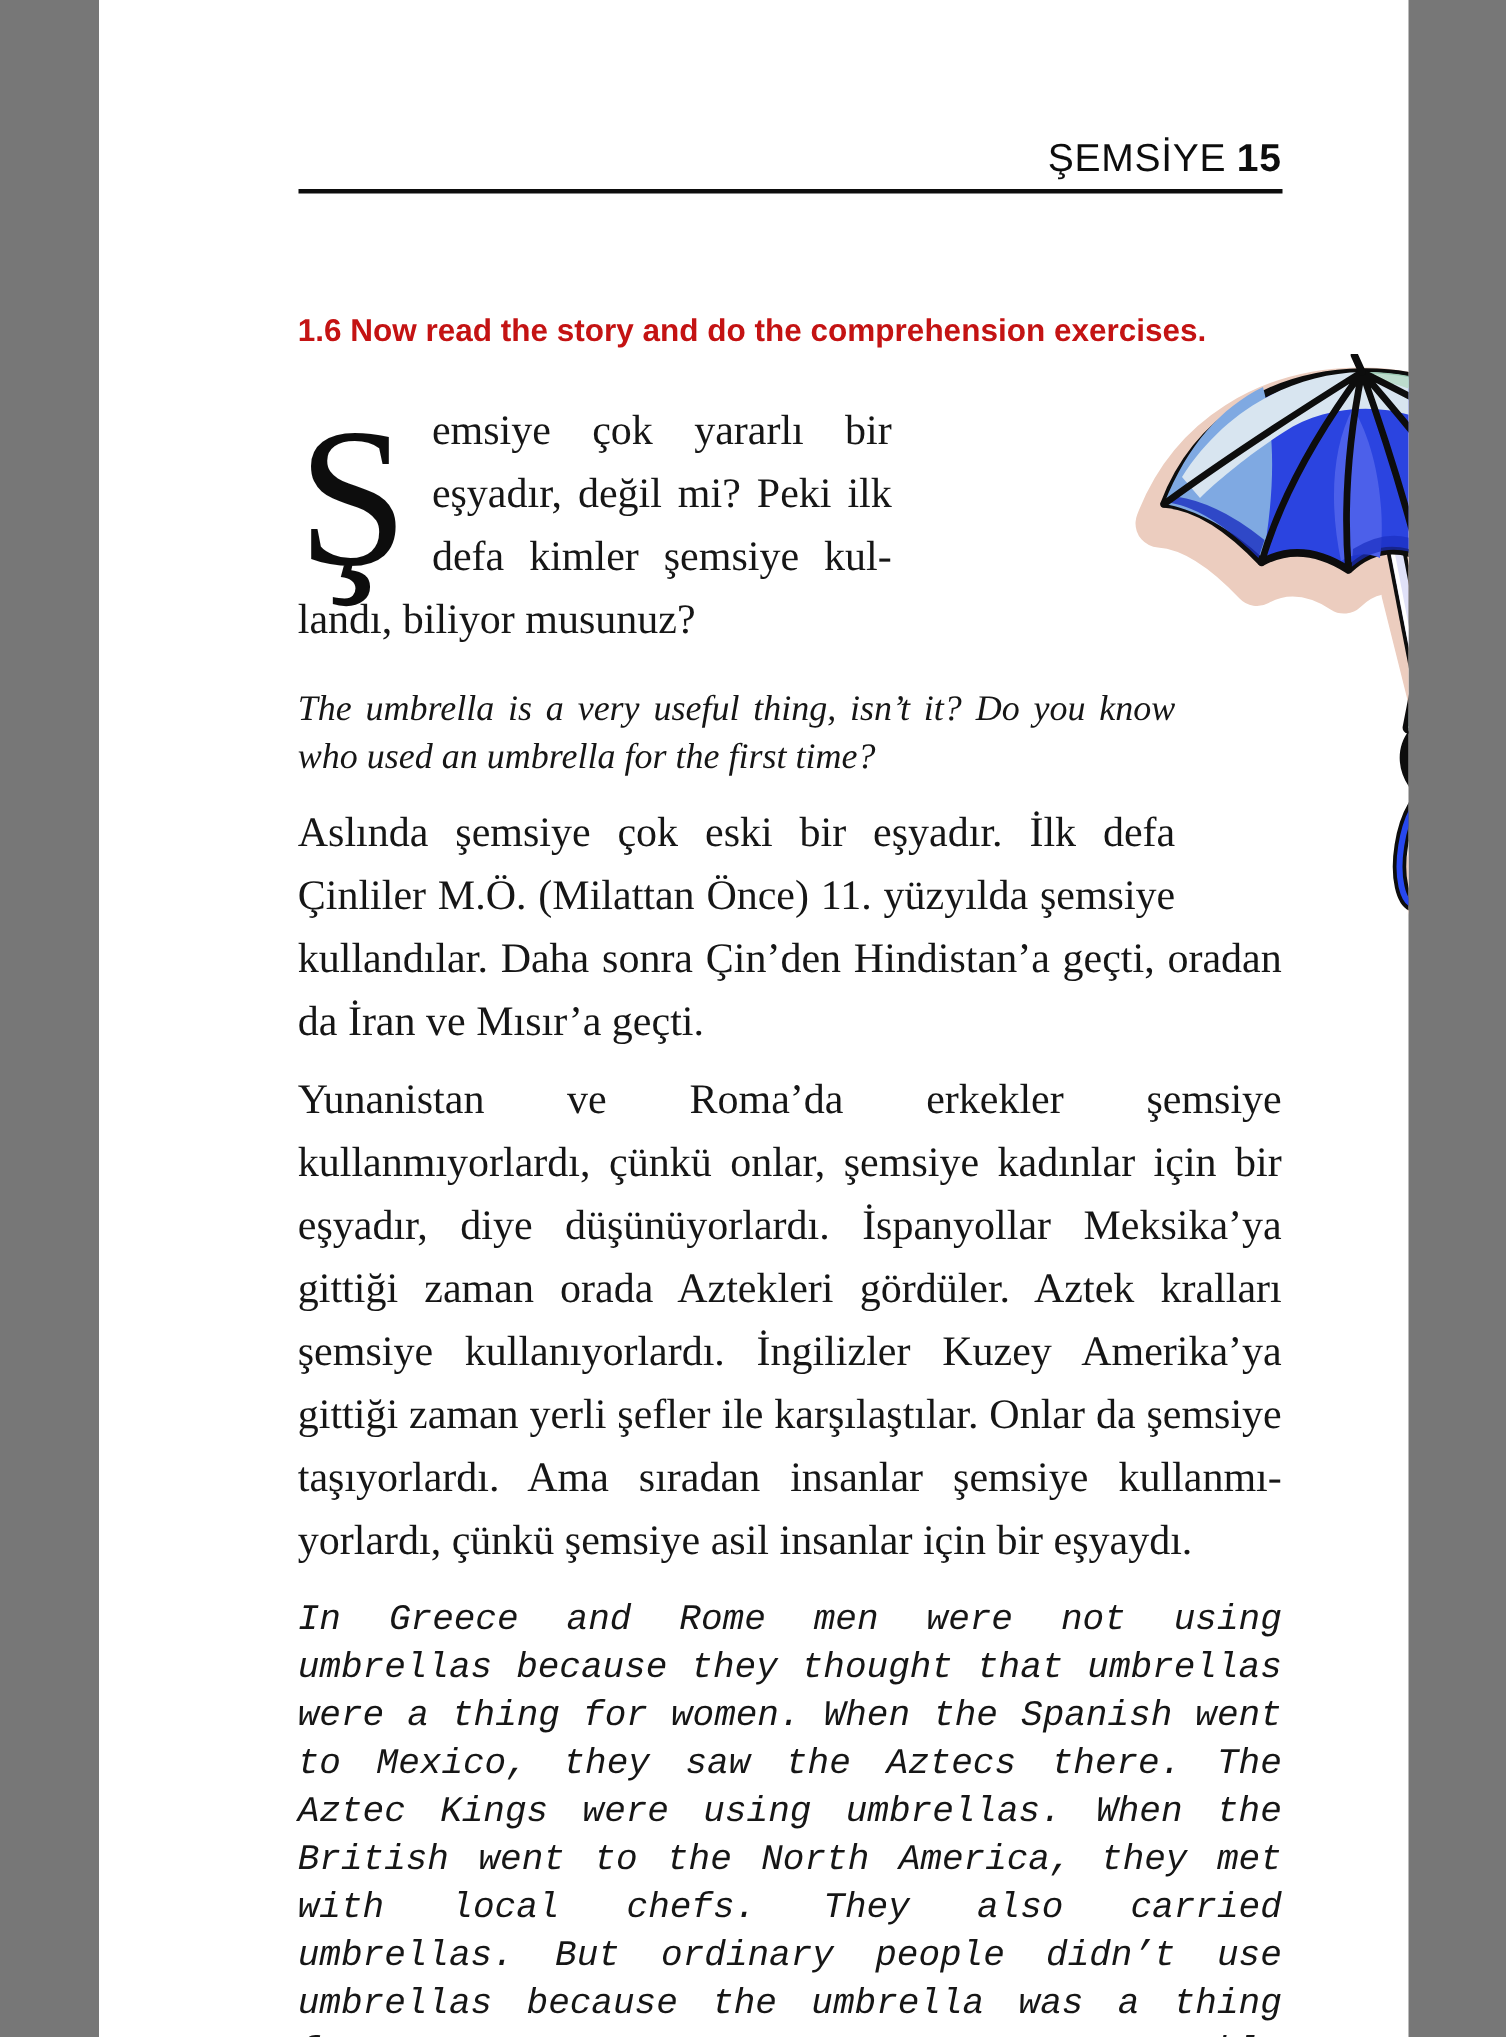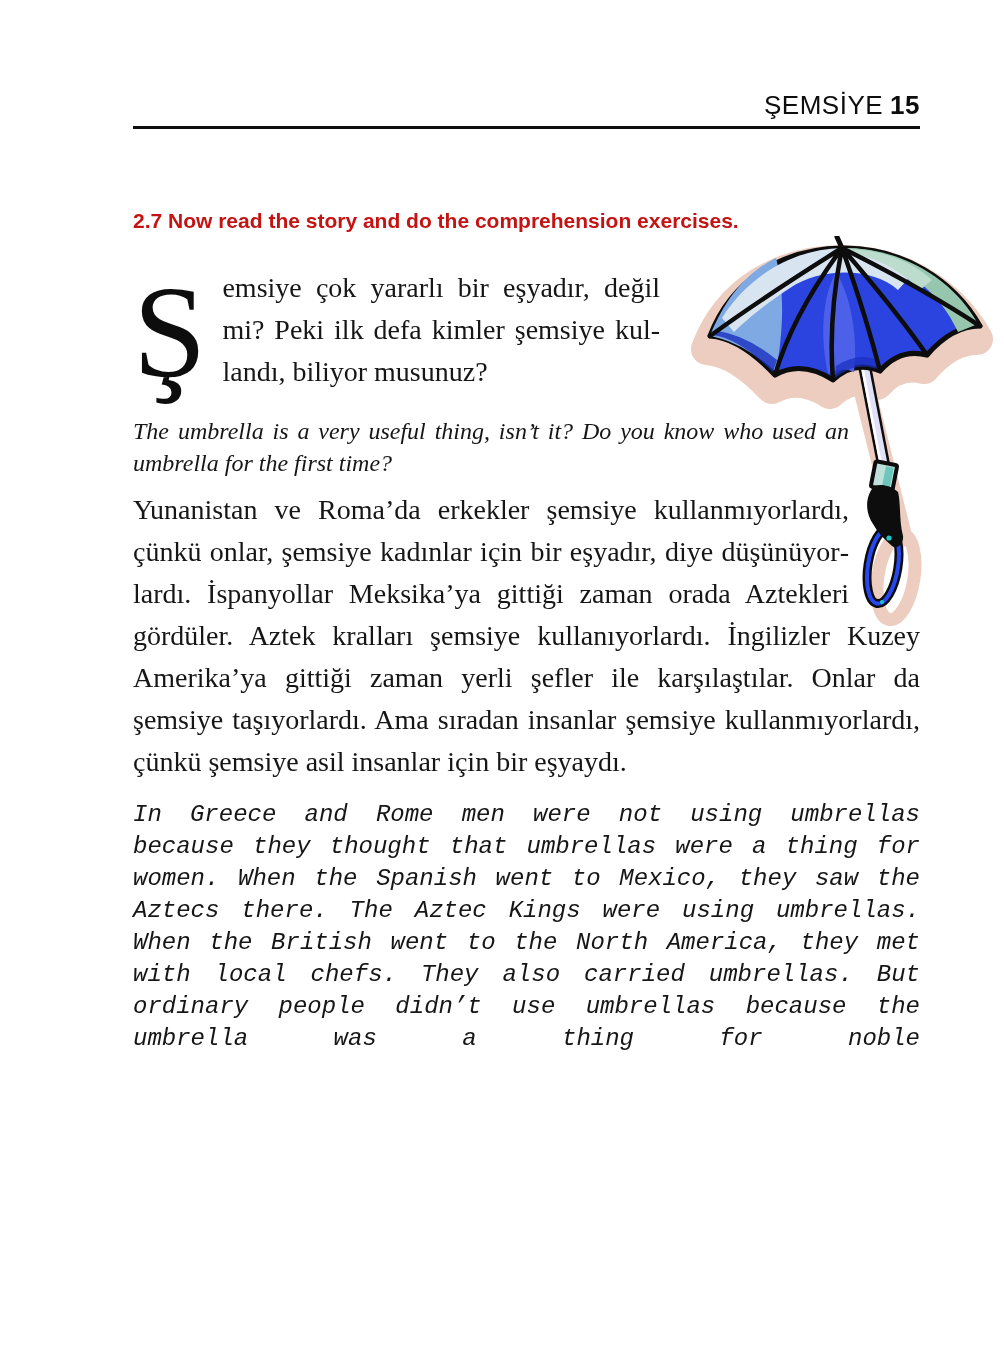--- a/index.html
+++ b/index.html
@@ -1,17 +1,17 @@
 <!DOCTYPE html>
 <html style="--paper: #ffffff; --ink: #0d0d0d; --text: #161616; --heading_red: #c41313; --umb_blue: #2b44e0; --umb_blue_mid: #4c60ea; --umb_blue_light: #7fa9e2; --umb_pale: #d8e5f0; --umb_teal: #96c6ae; --umb_teal_light: #bcdccd; --umb_navy: #1b2fc0; --umb_shadow: #eccdbf; --umb_shaft: #e0e1f8; --umb_hook: #2748f0; --umb_cyan: #19c9c9; --umb_ferrule: #bfe0da; --umb_ferrule_dark: #6cc6bc;"><head>
 <meta charset="utf-8">
 <style>
   html,body{margin:0;padding:0;background:#777;}
   .page{
-    width:1004px;height:1358px;position:relative;margin:0 auto;
+    width:873px;height:1358px;position:relative;margin:0 auto;
     background:var(--paper,#ffffff);
     padding:0 84px 0 133px;box-sizing:border-box;overflow:hidden;
     color:var(--text,#161616);
   }
   
   .hdr{
     padding-top:90px;text-align:right;
     font-family:"Liberation Sans",sans-serif;
     font-size:26px;line-height:30px;letter-spacing:.5px;color:var(--ink,#0d0d0d);
   }
@@ -67,29 +67,30 @@
 </head>
 <body>
 
 <div class="page">
 
   <div class="hdr">
     <span>ŞEMSİYE</span><span class="pagenum">15</span>
   </div>
   <div class="rule"></div>
 
-  <h2 class="exercise">2.7 Now read the story and do the comprehension exercises.</h2>
+  <h2 class="exercise">1.6 Now read the story and do the comprehension exercises.</h2>
 
   <div class="story">
     <div class="umbrella-float"></div>
 
     <p class="tr"><span class="dropcap">Ş</span><span>emsiye çok yararlı bir eşyadır, değil mi? Peki ilk defa kimler şemsiye kul­landı, biliyor musunuz?</span></p>
 
     <p class="en m22">The umbrella is a very useful thing, isn’t it? Do you know who used an umb­rella for the first time?</p>
 
+    <p class="tr m14">Aslında şemsiye çok eski bir eşyadır. İlk defa Çinliler M.Ö. (Milattan Önce) 11. yüzyılda şemsiye kullandılar. Daha son­ra Çin’den Hindistan’a geçti, oradan da İran ve Mısır’a geçti.</p>
 
 
     <p class="tr m10">Yunanistan ve Roma’da erkekler şemsiye kullanmıyorlardı, çünkü onlar, şemsiye kadınlar için bir eşyadır, diye düşünüyor­lardı. İspanyollar Meksika’ya gittiği zaman orada Aztekleri gör­düler. Aztek kralları şemsiye kullanıyorlardı. İngilizler Kuzey Amerika’ya gittiği zaman yerli şefler ile karşılaştılar. Onlar da şemsiye taşıyorlardı. Ama sıradan insanlar şemsiye kullanmı­yorlardı, çünkü şemsiye asil insanlar için bir eşyaydı.</p>
 
     <p class="en m16 justify-all">In Greece and Rome men were not using umbrellas because they thought that umbrellas were a thing for women. When the Spanish went to Mexico, they saw the Aztecs there. The Aztec Kings were using umbrellas. When the British went to the North America, they met with local chefs. They also carried umbrellas. But ordinary people didn’t use umbrellas because the umbrella was a thing for noble</p>
   </div>
 
   <div class="umbrella">
     <svg viewBox="0 0 334 390" width="334" height="390" aria-hidden="true">
       <defs>

